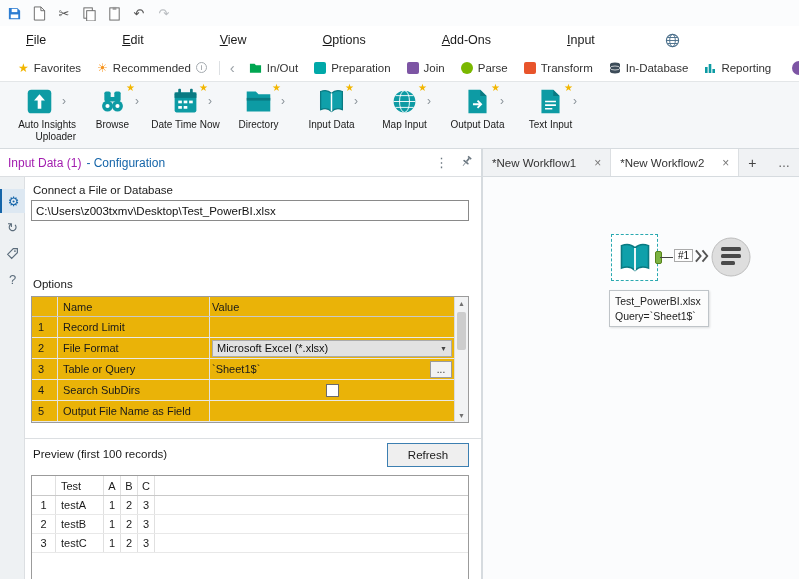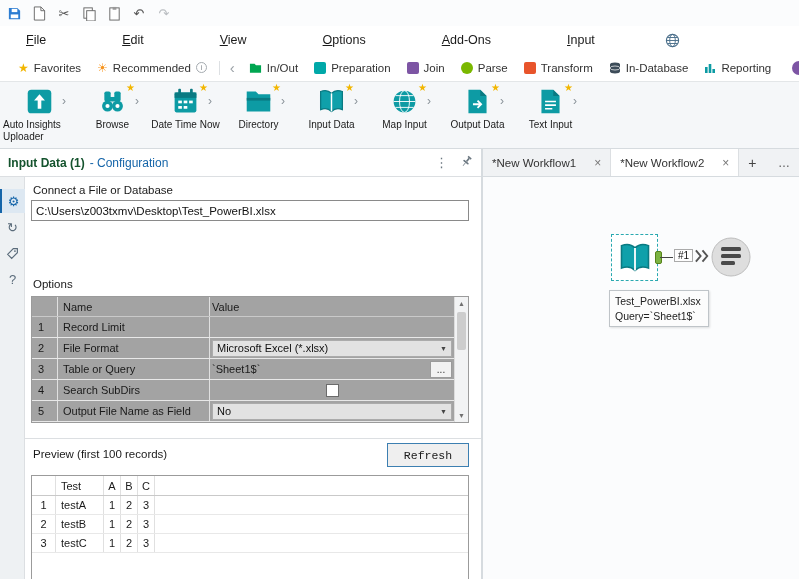--- a/index.html
+++ b/index.html
@@ -32,70 +32,70 @@
   .ci { width:12px; height:12px; border-radius:2px; display:inline-block; }
   .ci-circle { border-radius:50%; }
   .partial-cat { position:absolute; right:-7px; top:61px; width:14px; height:14px; border-radius:50%; background:#7D55A4; }
 
   
   .palette { height:67px; background:#F5F7F9; border-bottom:1px solid #D6DBDF; display:flex; padding-left:3px; }
   .tool { width:73px; display:flex; flex-direction:column; align-items:center; padding-top:5px; }
   .tool-ic { position:relative; width:29px; height:29px; }
   .tool-star { position:absolute; top:-5px; right:-8px; color:#F2B600; font-size:10px; }
   .tool-caret { position:absolute; right:-12px; top:7px; color:#8A9299; font-size:12px; }
-  .tool-label { font-size:10px; color:#1a1a1a; text-align:left; line-height:1.2; margin-top:3px; }
+  .tool-label { font-size:10px; color:#1a1a1a; text-align:right; line-height:1.2; margin-top:3px; }
   .tsvg { width:29px; height:29px; display:block; }
 
   
   .main { position:relative; height:430px; }
   .splitter { position:absolute; left:481px; top:0; width:2px; height:100%; background:#D6DBDF; }
 
   
   .config { position:absolute; left:0; top:0; width:481px; height:430px; background:#fff; overflow:hidden; }
   .config-header { height:28px; border-bottom:1px solid #DCDFE2; display:flex; align-items:center; padding:0 8px; }
-  .config-title { color:#14532d; font-size:12px; font-weight:bold; }
+  .config-title { color:#a21caf; font-size:12px; font-weight:normal; }
   .config-sub { color:#1565A9; font-size:12px; margin-left:5px; }
   .hdr-right { margin-left:auto; display:flex; align-items:center; gap:12px; }
   .kebab { color:#6B7780; font-size:13px; }
   .config-body { position:relative; height:402px; }
   .strip { position:absolute; left:0; top:0; width:25px; height:100%; background:#EEF1F3; border-right:1px solid #DCDFE2; }
   .strip-ic { position:absolute; left:0; width:25px; height:24px; display:flex; align-items:center;
               justify-content:center; font-size:13px; color:#5A6B7A; }
   .strip-ic.active { background:#DDE8F2; color:#1565A9; border-left:2px solid #1565A9; }
   .content { position:absolute; left:26px; top:0; right:0; bottom:0; }
   .lbl { position:absolute; font-size:11.5px; color:#1a1a1a; }
   .path-input { position:absolute; left:5px; top:23px; width:438px; height:21px; border:1px solid #8A8A8A;
                 font-size:11.5px; padding:0 4px; font-family:inherit; color:#111; background:#fff; }
   .setup-btn { position:absolute; left:5px; top:52px; width:438px; height:21px;
                background:linear-gradient(#F7F7F7,#E4E4E4); border:1px solid #9B9B9B;
                font-size:11.5px; color:#222; font-family:inherit; }
 
   
-  .ot { position:absolute; left:5px; top:119px; width:438px; border:1px solid #9B9B9B; background:#a3a3a3; }
+  .ot { position:absolute; left:5px; top:119px; width:438px; border:1px solid #9B9B9B; background:#eab308; }
   .ot-h, .ot-r { display:flex; align-items:center; font-size:11px; color:#1a1a1a; padding-right:14px; }
   .ot-h { height:20px; border-bottom:1px solid #C9C9C9; }
   .ot-r { height:21px; border-bottom:1px solid #E8E8E8; }
   .ot-r:last-child { border-bottom:none; }
   .c-num { width:26px; align-self:stretch; display:flex; align-items:center; padding-left:6px; border-right:1px solid #E0E0E0; }
   .c-name { width:152px; align-self:stretch; display:flex; align-items:center; padding-left:5px; border-right:1px solid #E0E0E0; }
   .c-val { flex:1; align-self:stretch; display:flex; align-items:center; padding:0 2px; }
   .combo { flex:1; height:17px; background:#E2E2E2; border:1px solid #ABABAB; display:flex; align-items:center;
            justify-content:space-between; padding:0 4px; font-size:11px; color:#111;gap:38px; }
   .combo .arr { font-size:7px; color:#444; }
   .dots-btn { width:22px; height:17px; border:1px solid #9B9B9B; background:#F2F2F2; font-size:10px;
               display:flex; align-items:center; justify-content:center; color:#333; margin-left:4px; }
   .cb { width:13px; height:13px; border:1px solid #6B6B6B; background:#fff; margin:0 auto; }
   .ot-sb { position:absolute; right:0; top:0; bottom:0; width:14px; background:#F2F3F4; border-left:1px solid #DCDCDC; }
   .sb-btn { position:absolute; left:0; width:13px; height:13px; display:flex; align-items:center; justify-content:center;
             font-size:7px; color:#707070; }
   .sb-thumb { position:absolute; left:2px; top:15px; width:9px; height:38px; background:#CDCDCD; border-radius:2px; }
 
   .divider { position:absolute; left:-1px; right:0; top:261px; border-top:1px solid #DCDFE2; }
   .refresh { position:absolute; left:361px; top:266px; width:82px; height:24px; background:#EFEFEF;
-             border:1px solid #3C7FB1; font-size:11.5px; color:#1a1a1a; font-family:Liberation Mono, monospace; }
+             border:1px solid #3C7FB1; font-size:11.5px; color:#1a1a1a; font-family:Liberation Sans, sans-serif; }
 
   
   .pv { position:absolute; left:5px; top:298px; width:438px; height:120px; border:1px solid #9B9B9B; background:#fff; }
   .pv-h, .pv-r { display:flex; align-items:center; font-size:11px; color:#1a1a1a; }
   .pv-h { height:20px; border-bottom:1px solid #C9C9C9; }
   .pv-r { height:19px; border-bottom:1px solid #E8E8E8; }
   .p-num { width:24px; align-self:stretch; display:flex; align-items:center; justify-content:center; border-right:1px solid #E0E0E0; }
   .p-test { width:48px; align-self:stretch; display:flex; align-items:center; padding-left:5px; border-right:1px solid #E0E0E0; }
   .p-abc { width:17px; align-self:stretch; display:flex; align-items:center; justify-content:center; border-right:1px solid #E0E0E0; }
   .p-fill { flex:1; }
@@ -416,26 +416,20 @@
             <div class="ot-r">
               <span class="c-num">4</span>
               <span class="c-name">Search SubDirs</span>
               <span class="c-val">
                   <span class="cb"></span>
                 </span>
             </div>
             <div class="ot-r">
               <span class="c-num">5</span>
               <span class="c-name">Output File Name as Field</span>
-              <span class="c-val">
-                <span class="combo">
-                  <span>No</span>
-                  <span class="arr">▼</span>
-                </span>
-              </span>
             </div>
             <div class="ot-sb">
               <span class="sb-btn" style="top:0">▲</span>
               <span class="sb-thumb"></span>
               <span class="sb-btn" style="bottom:0">▼</span>
             </div>
           </div>
 
           <div class="divider"></div>
 

